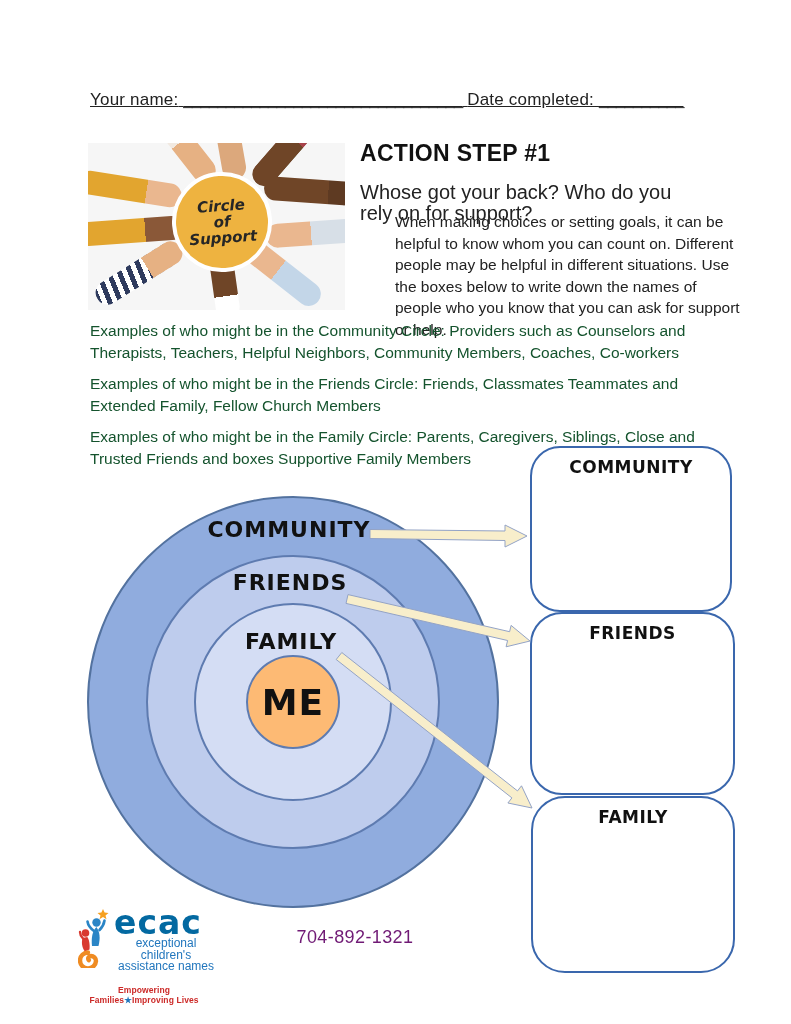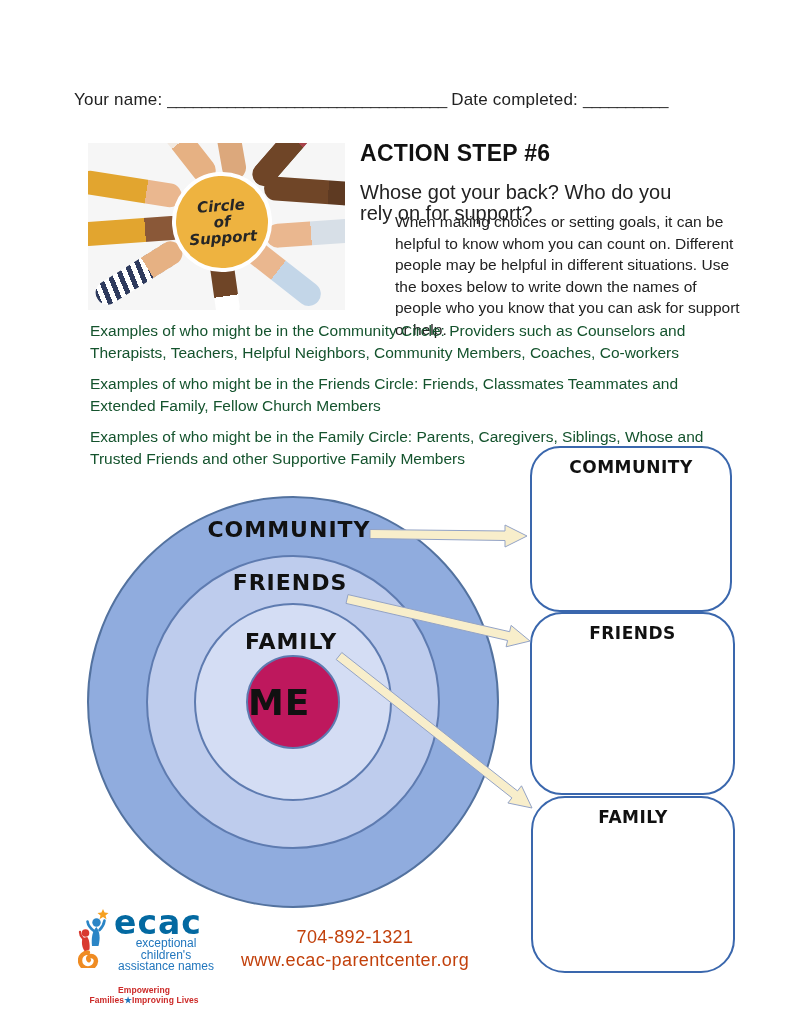--- a/index.html
+++ b/index.html
@@ -8,24 +8,25 @@
     position: relative;
     background: #ffffff;
     font-family: "Liberation Sans", sans-serif;
     color: #1a1a1a;
     overflow: hidden;
   }
   .abs { position: absolute; }
 
   
   .name-row {
-    left: 74px; top: 90px; width: 620px;
+    left: 90px; top: 90px; width: 620px;
     font-size: 17px; color: #222;
     white-space: nowrap;
     letter-spacing: .2px;
+    text-decoration: underline;
   }
   .blank { color: #333; letter-spacing: -1px; }
 
   
   .photo {
     left: 88px; top: 143px; width: 257px; height: 167px;
     background: #f6f6f6; overflow: hidden;
   }
   .arm {
     position: absolute; height: 24px; border-radius: 12px;
@@ -62,22 +63,22 @@
   .example { left: 90px; width: 618px; font-size: 15.5px; line-height: 21.5px; color: #14532d; }
   .example.e1 { top: 320px; }
   .example.e2 { top: 373px; }
   .example.e3 { top: 426px; }
 
   
   .ring { border-radius: 50%; border: 2px solid #53729f; }
   .ring-community { left: 87px;  top: 496px; width: 412px; height: 412px; background: #90acde; }
   .ring-friends   { left: 146px; top: 555px; width: 294px; height: 294px; background: #becced; border-color: #5e7bb0; }
   .ring-family    { left: 194px; top: 603px; width: 198px; height: 198px; background: #d4ddf4; border-color: #5e7bb0; }
-  .ring-me        { left: 246px; top: 655px; width: 94px;  height: 94px;  background: #be185d; border-color: #5e7bb0;
-                    display: flex; align-items: center; justify-content: flex-start; }
+  .ring-me        { left: 246px; top: 655px; width: 94px;  height: 94px;  background: #fdba74; border-color: #5e7bb0;
+                    display: flex; align-items: center; justify-content: center; }
   .ring-label {
     font-family: "DejaVu Sans", sans-serif;
     font-weight: 800; color: #111; letter-spacing: 1px;
     transform: translateX(-50%); white-space: nowrap;
   }
   .lbl-community { left: 289px; top: 517px; font-size: 22px; }
   .lbl-friends   { left: 290px; top: 570px; font-size: 22px; }
   .lbl-family    { left: 291px; top: 629px; font-size: 22px; }
   .lbl-me {
     font-family: "DejaVu Sans", sans-serif;
@@ -113,21 +114,21 @@
     color: #2176bd; font-size: 12px; line-height: 11.5px; text-align: center; width: 104px;
   }
   .logo-tagline {
     margin-top: 12px; width: 132px; text-align: center;
     font-size: 8.5px; font-weight: 700; color: #cc2a28; letter-spacing: .1px;
   }
   .logo-tagline .star { color: #2176bd; }
 
   .contact {
     left: 225px; top: 926px; width: 260px; text-align: center;
-    font-size: 18px; line-height: 23px; color: #c2410c; letter-spacing: .4px;
+    font-size: 18px; line-height: 23px; color: #701a75; letter-spacing: .4px;
   }
 </style>
 </head>
 <body>
 
 <div class="abs name-row">
   <span>Your name:</span>
   <span class="blank">_________________________________</span>
   <span>Date completed:</span>
   <span class="blank">__________</span>
@@ -146,27 +147,27 @@
   <div class="arm" style="left:148px; top:118px; width:92px; transform:rotate(218deg); background:linear-gradient(to right,#c3d6e8 55%,#eab78f 55%);"></div>
   <div class="arm" style="left:98px; top:126px; width:76px; transform:rotate(262deg); background:linear-gradient(to right,#ffffff 30%,#6f4527 30%);"></div>
 
   <div class="photo-circle">
     <span>Circle</span>
     <span>of</span>
     <span>Support</span>
   </div>
 </div>
 
-<h1 class="abs action-title">ACTION STEP #6</h1>
+<h1 class="abs action-title">ACTION STEP #1</h1>
 <p class="abs action-intro">Whose got your back? Who do you rely on for support?</p>
 <p class="abs action-body">When making choices or setting goals, it can be helpful to know whom you can count on. Different people may be helpful in different situations. Use the boxes below to write down the names of people who you know that you can ask for support or help.</p>
 
 <p class="abs example e1">Examples of who might be in the Community Circle: Providers such as Counselors and Therapists, Teachers, Helpful Neighbors, Community Members, Coaches, Co-workers</p>
 <p class="abs example e2">Examples of who might be in the Friends Circle: Friends, Classmates Teammates and Extended Family, Fellow Church Members</p>
-<p class="abs example e3">Examples of who might be in the Family Circle: Parents, Caregivers, Siblings, Whose and Trusted Friends and other Supportive Family Members</p>
+<p class="abs example e3">Examples of who might be in the Family Circle: Parents, Caregivers, Siblings, Close and Trusted Friends and boxes Supportive Family Members</p>
 
 <div class="abs ring ring-community"></div>
 <div class="abs ring ring-friends"></div>
 <div class="abs ring ring-family"></div>
 <div class="abs ring ring-me">
   <span class="lbl-me">ME</span>
 </div>
 <div class="abs ring-label lbl-community">COMMUNITY</div>
 <div class="abs ring-label lbl-friends">FRIENDS</div>
 <div class="abs ring-label lbl-family">FAMILY</div>
@@ -204,14 +205,13 @@
       <div class="logo-name">ecac</div>
       <div class="logo-sub">exceptional children's</div>
       <div class="logo-sub">assistance names</div>
     </div>
   </div>
   <div class="logo-tagline"><span>Empowering Families</span><span class="star">★</span><span>Improving Lives</span></div>
 </div>
 
 <div class="abs contact">
   <div>704-892-1321</div>
-  <div>www.ecac-parentcenter.org</div>
 </div>
 
 </body></html>

